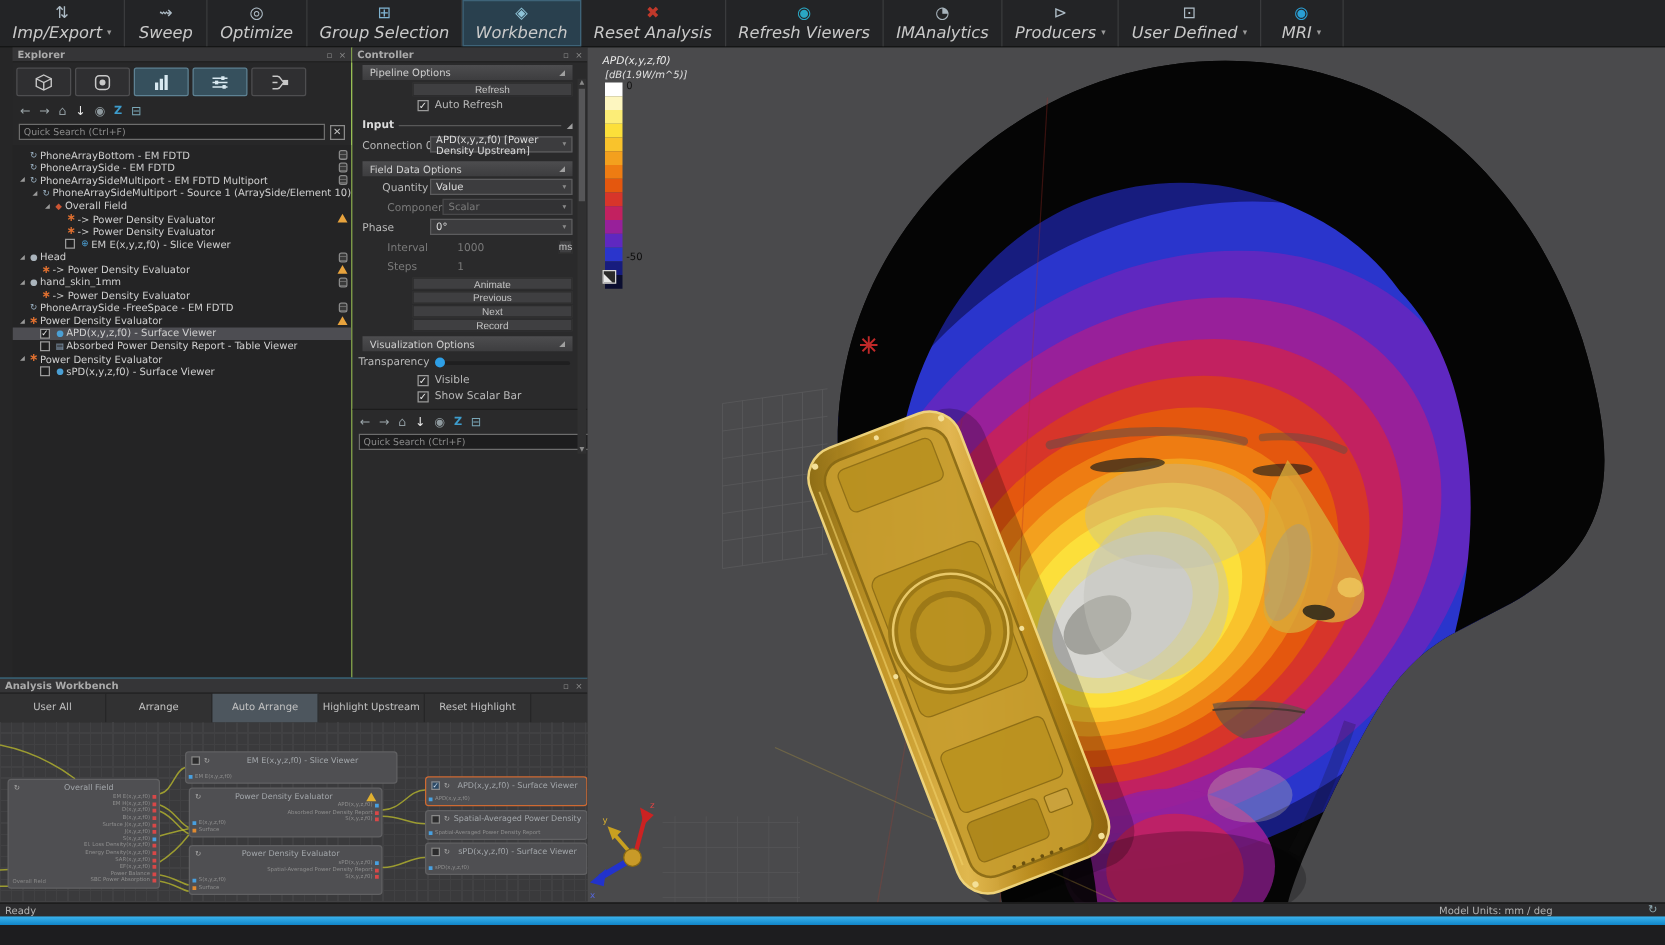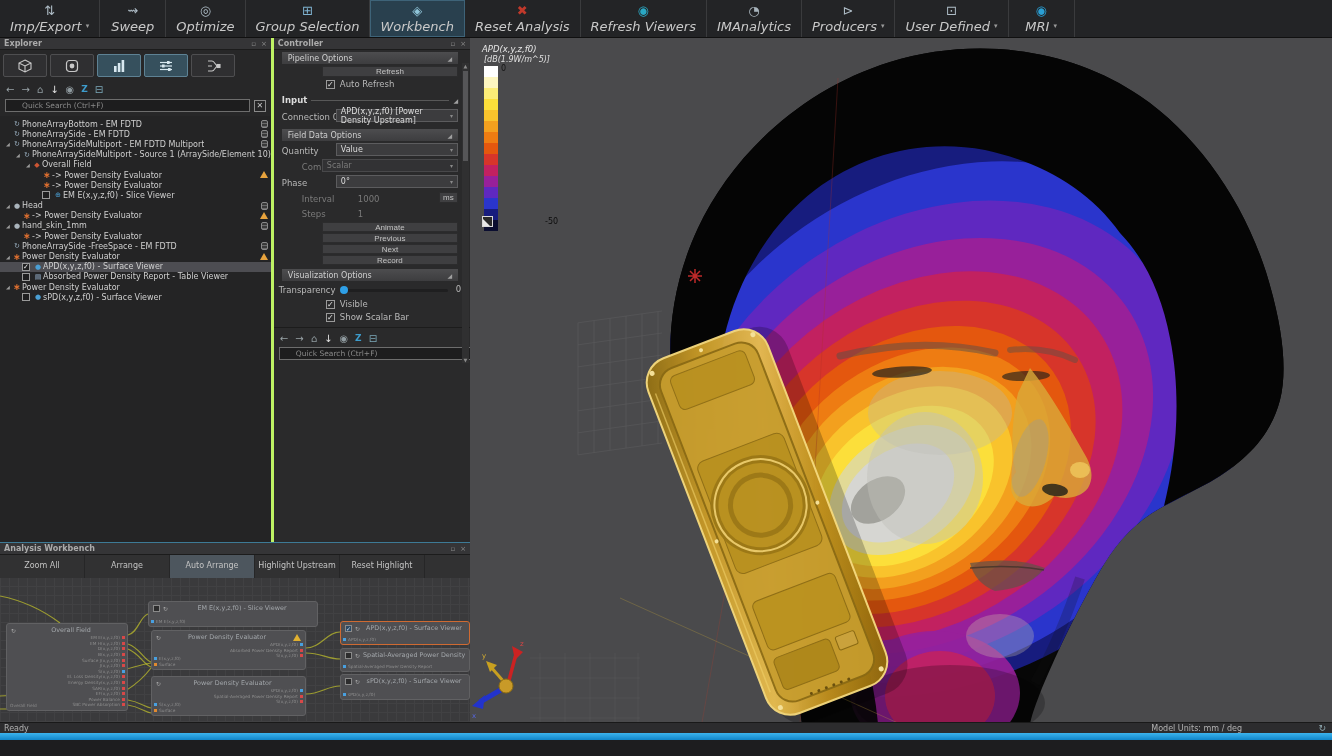--- a/index.html
+++ b/index.html
@@ -25,30 +25,30 @@
   #main { display:flex; height:684px; }
   #leftcol { width:470px; display:flex; flex-direction:column; background:#262627; }
   #lefttop { height:504px; display:flex; }
 
   .panel-title { height:12px; background:#353537; display:flex; align-items:center;
     padding:0 4px; border-bottom:1px solid #1c1c1c; }
   .panel-title span.ttl { font-size:8px; color:#ababab; font-weight:bold; flex:1; }
   .panel-title .mini { font-size:7px; color:#8a8a8a; margin-left:5px; }
 
   
-  #explorer { width:282px; border-right:3px solid #bef264; display:flex; flex-direction:column; background:#272728; }
+  #explorer { width:282px; border-right:1px solid #bef264; display:flex; flex-direction:column; background:#272728;margin-left:10px; }
   #exp-tabs { display:flex; gap:3px; padding:4px 3px; }
   .exp-tab { width:44px; height:23px; background:#2f2f31; border:1px solid #4e4e50; border-radius:2px;
     display:flex; align-items:center; justify-content:center; }
   .exp-tab.active { background:#36505d; border-color:#5e8294; }
   .navrow { display:flex; align-items:center; gap:7px; padding:3px 6px; }
   .nav-ic { font-size:10px; color:#8f9a9f; line-height:11px; }
   .searchrow { display:flex; align-items:center; gap:4px; padding:1px 5px 4px 5px; }
   .qsearch { flex:1; height:13px; background:#1d1d1e; border:1px solid #6d6d6d; color:#9a9a9a;
-    font-size:7.5px; padding:0 16px; font-family:inherit; }
+    font-size:7.5px; padding:0 3px; font-family:inherit; }
   .qsearch::placeholder { color:#8a8a8a; }
   .sx { width:12px; height:12px; border:1px solid #8a8a8a; color:#c0c0c0; font-size:8px;
     display:flex; align-items:center; justify-content:center; background:#242425; }
 
   #tree { flex:1; background:#242425; overflow:hidden; padding-top:3px; }
   .trow { display:flex; align-items:center; height:10.2px; font-size:8px; color:#cfcfcf; white-space:nowrap; position:relative; }
   .trow.sel { background:#4d4d52; }
   .texp { width:8px; font-size:5px; color:#9a9a9a; text-align:center; flex:none; }
   .tico { width:10px; font-size:7px; text-align:center; flex:none; line-height:10px; }
   .tcb { width:8px; height:8px; border:1px solid #9a9a9a; background:#1e1e1f; margin-right:3px;
@@ -120,21 +120,21 @@
 
   
   #viewport { position:relative; width:862px; height:684px; background:#4a4a4c; }
   #scene { position:absolute; inset:0; }
   #legend { position:absolute; left:12px; top:6px; }
   .leg-title { font-size:8.5px; font-style:italic; color:#e8e8e8; }
   .leg-units { font-size:8px; font-style:italic; color:#e0e0e0; margin:1px 0 2px 2px; }
   #leg-bar { position:relative; width:14px; margin-left:2px; }
   .leg-band { width:14px; height:11px; }
   #leg-max { position:absolute; left:17px; top:-2px; font-size:8px; color:#141414; }
-  #leg-min { position:absolute; left:17px; bottom:5px; font-size:8px; color:#0d0d0d;margin-left:44px; }
+  #leg-min { position:absolute; left:17px; bottom:21px; font-size:8px; color:#0d0d0d; }
   #leg-ic { position:absolute; left:-2px; bottom:4px; width:11px; height:11px; background:#2a2a2a;
     border:1px solid #d8d8d8; }
   #leg-ic:after { content:""; position:absolute; left:0; bottom:0; border-left:7px solid #e8e8e8;
     border-top:7px solid transparent; }
 
   
   #statusbar { position:relative; height:11px; background:#2c2c2e; border-top:1px solid #191919;
     display:flex; align-items:center; font-size:8px; color:#b2b2b2; }
   #status-left { margin-left:4px; }
   #status-right { position:absolute; right:90px; }
@@ -442,27 +442,27 @@
             <span class="clabel" style="left:8px;top:62px">Connection 0</span>
             <div class="dd" style="left:62px;right:12px;top:59px">
               <span>APD(x,y,z,f0) [Power Density Upstream]</span>
                 <span class="ddc">▾</span>
             </div>
 
             <div class="sec-head" style="top:79px">
               <span>Field Data Options</span>
                 <span class="corner">◢</span>
             </div>
-            <span class="clabel" style="left:8px;top:96px">Quantity</span>
+            <span class="clabel" style="left:24px;top:96px">Quantity</span>
             <div class="dd" style="left:62px;right:12px;top:93px">
               <span>Value</span>
                 <span class="ddc">▾</span>
             </div>
             <span class="clabel dim" style="left:8px;top:112px">Component</span>
-            <div class="dd dis" style="left:48px;right:12px;top:109px">
+            <div class="dd dis" style="left:72px;right:12px;top:109px">
               <span>Scalar</span>
                 <span class="ddc">▾</span>
             </div>
             <span class="clabel" style="left:8px;top:128px">Phase</span>
             <div class="dd" style="left:62px;right:12px;top:125px">
               <span>0°</span>
                 <span class="ddc">▾</span>
             </div>
             <span class="clabel dim" style="left:8px;top:144px">Interval</span>
             <span class="clabel dim" style="left:64px;top:144px">1000</span>
@@ -511,21 +511,21 @@
         </div>
       </div>
 
       <div id="workbench">
         <div class="panel-title">
           <span class="ttl">Analysis Workbench</span>
           <span class="mini">▫</span>
           <span class="mini">×</span>
         </div>
         <div id="wb-btns">
-            <div class="wb-btn">Zoom All</div>
+            <div class="wb-btn">User All</div>
             <div class="wb-btn">Arrange</div>
             <div class="wb-btn active">Auto Arrange</div>
             <div class="wb-btn">Highlight Upstream</div>
             <div class="wb-btn">Reset Highlight</div>
           </div>
         <div id="graph">
           <svg id="links" viewBox="0 0 470 145">
               <path d="M128,57 C138,55 140,38 148,36" fill="none" stroke="#cfcf2a" stroke-width="1.2" opacity=".65"></path>
               <path d="M128,66 C140,70 144,82 151,84" fill="none" stroke="#cfcf2a" stroke-width="1.2" opacity=".65"></path>
               <path d="M128,71 C140,76 143,86 151,89" fill="none" stroke="#cfcf2a" stroke-width="1.2" opacity=".65"></path>

